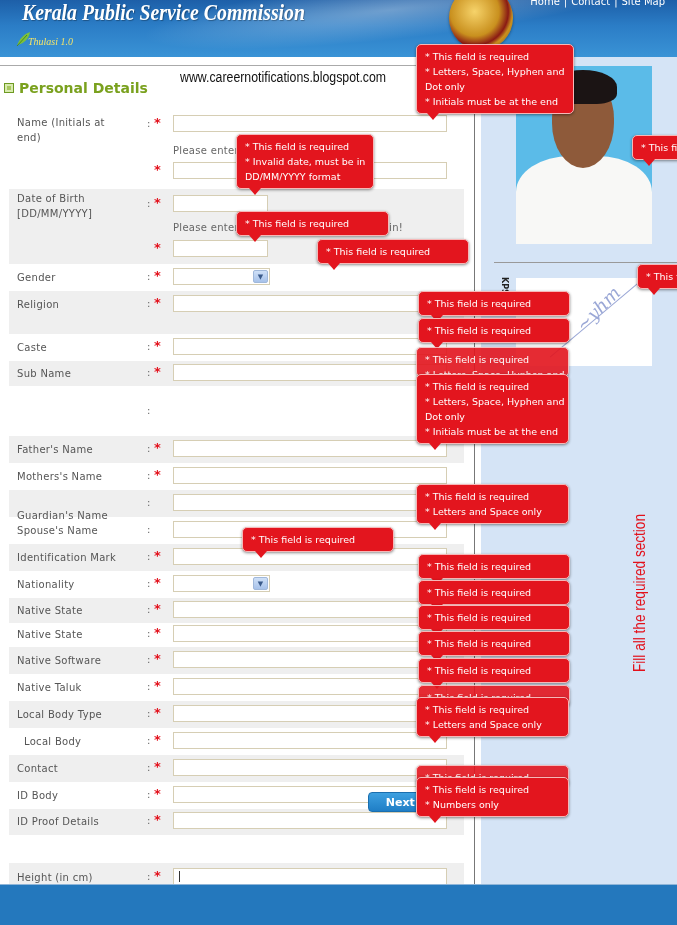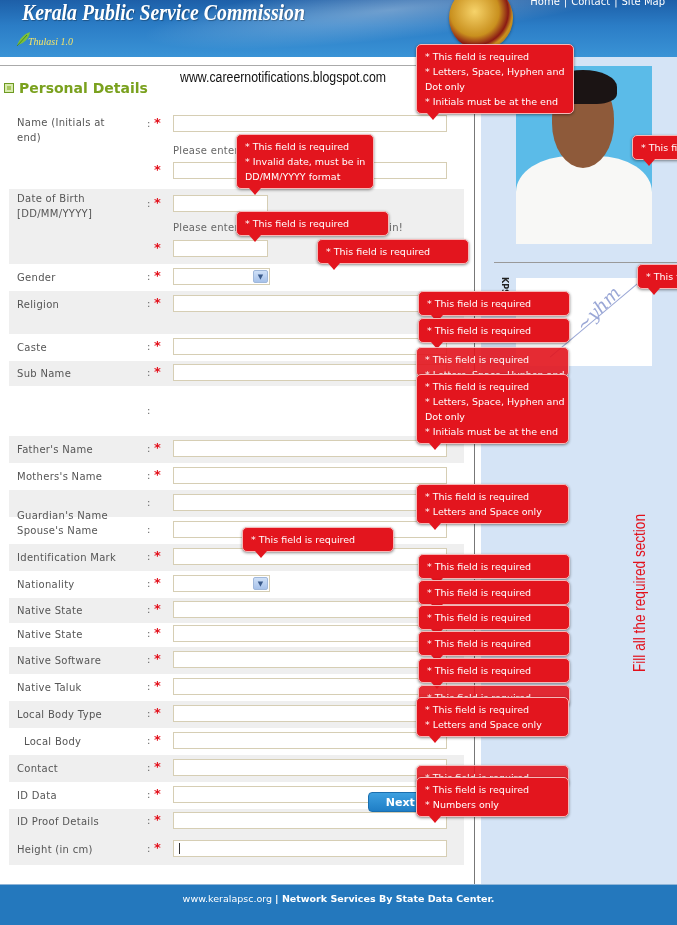--- a/index.html
+++ b/index.html
@@ -295,34 +295,34 @@
       </div>
 
       <div class="row alt" style="height:27px;">
         <div class="lbl" style="top:6px;">Contact</div>
         <div class="colon" style="top:7px;">:</div>
         <div class="req" style="top:4px;">*</div>
         <div class="inp" style="top:4px;"></div>
       </div>
 
       <div class="row" style="height:27px;">
-        <div class="lbl" style="top:6px;">ID Data</div>
+        <div class="lbl" style="top:6px;">ID Body</div>
         <div class="colon" style="top:7px;">:</div>
         <div class="req" style="top:4px;">*</div>
         <div class="inp" style="top:4px;"></div>
       </div>
 
       <div class="row alt" style="height:26px;">
         <div class="lbl" style="top:5px;">ID Proof Details</div>
         <div class="colon" style="top:6px;">:</div>
         <div class="req" style="top:3px;">*</div>
         <div class="inp" style="top:3px;"></div>
       </div>
 
-      <div class="row alt" style="height:30px;">
+      <div class="row alt" style="height:30px;margin-top:28px;">
         <div class="lbl" style="top:7px;">Height (in cm)</div>
         <div class="colon" style="top:8px;">:</div>
         <div class="req" style="top:5px;">*</div>
         <div class="inp" style="top:5px;">
             <div class="caret"></div>
           </div>
       </div>
     </div>
   </div>
 
@@ -416,17 +416,13 @@
 </div>
 <div class="tip faded" style="left:416px; top:765px; width:153px; height:22px; --arrow:12px;">
   <span class="line">* This field is required</span>
 </div>
 <div class="tip" style="left:416px; top:777px; width:153px; --arrow:12px;">
   <span class="line">* This field is required</span>
   <span class="line">* Numbers only</span>
 </div>
 
 <div class="footer">
-  <div>
-    <span>www.keralapsc.org</span>
-    <b>| Network Services By State Data Center.</b>
-  </div>
 </div>
 
 </body></html>

